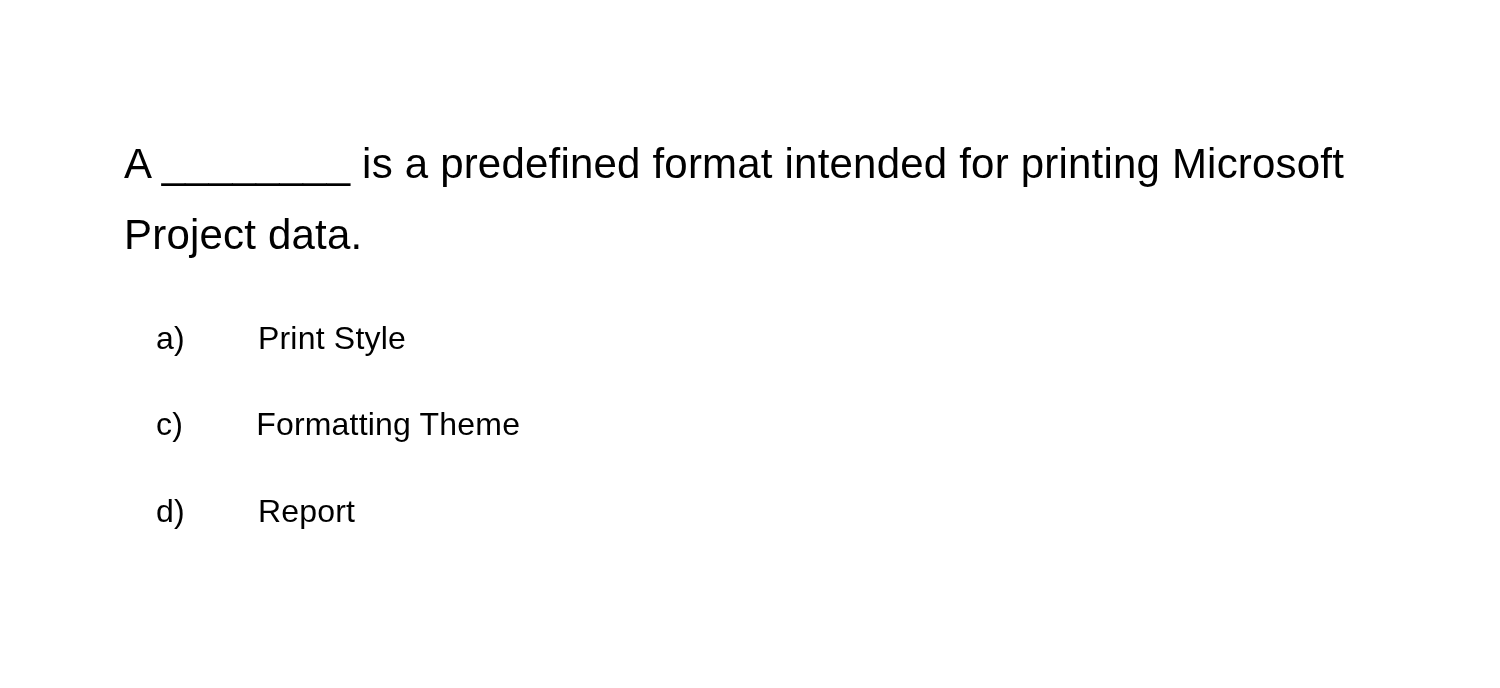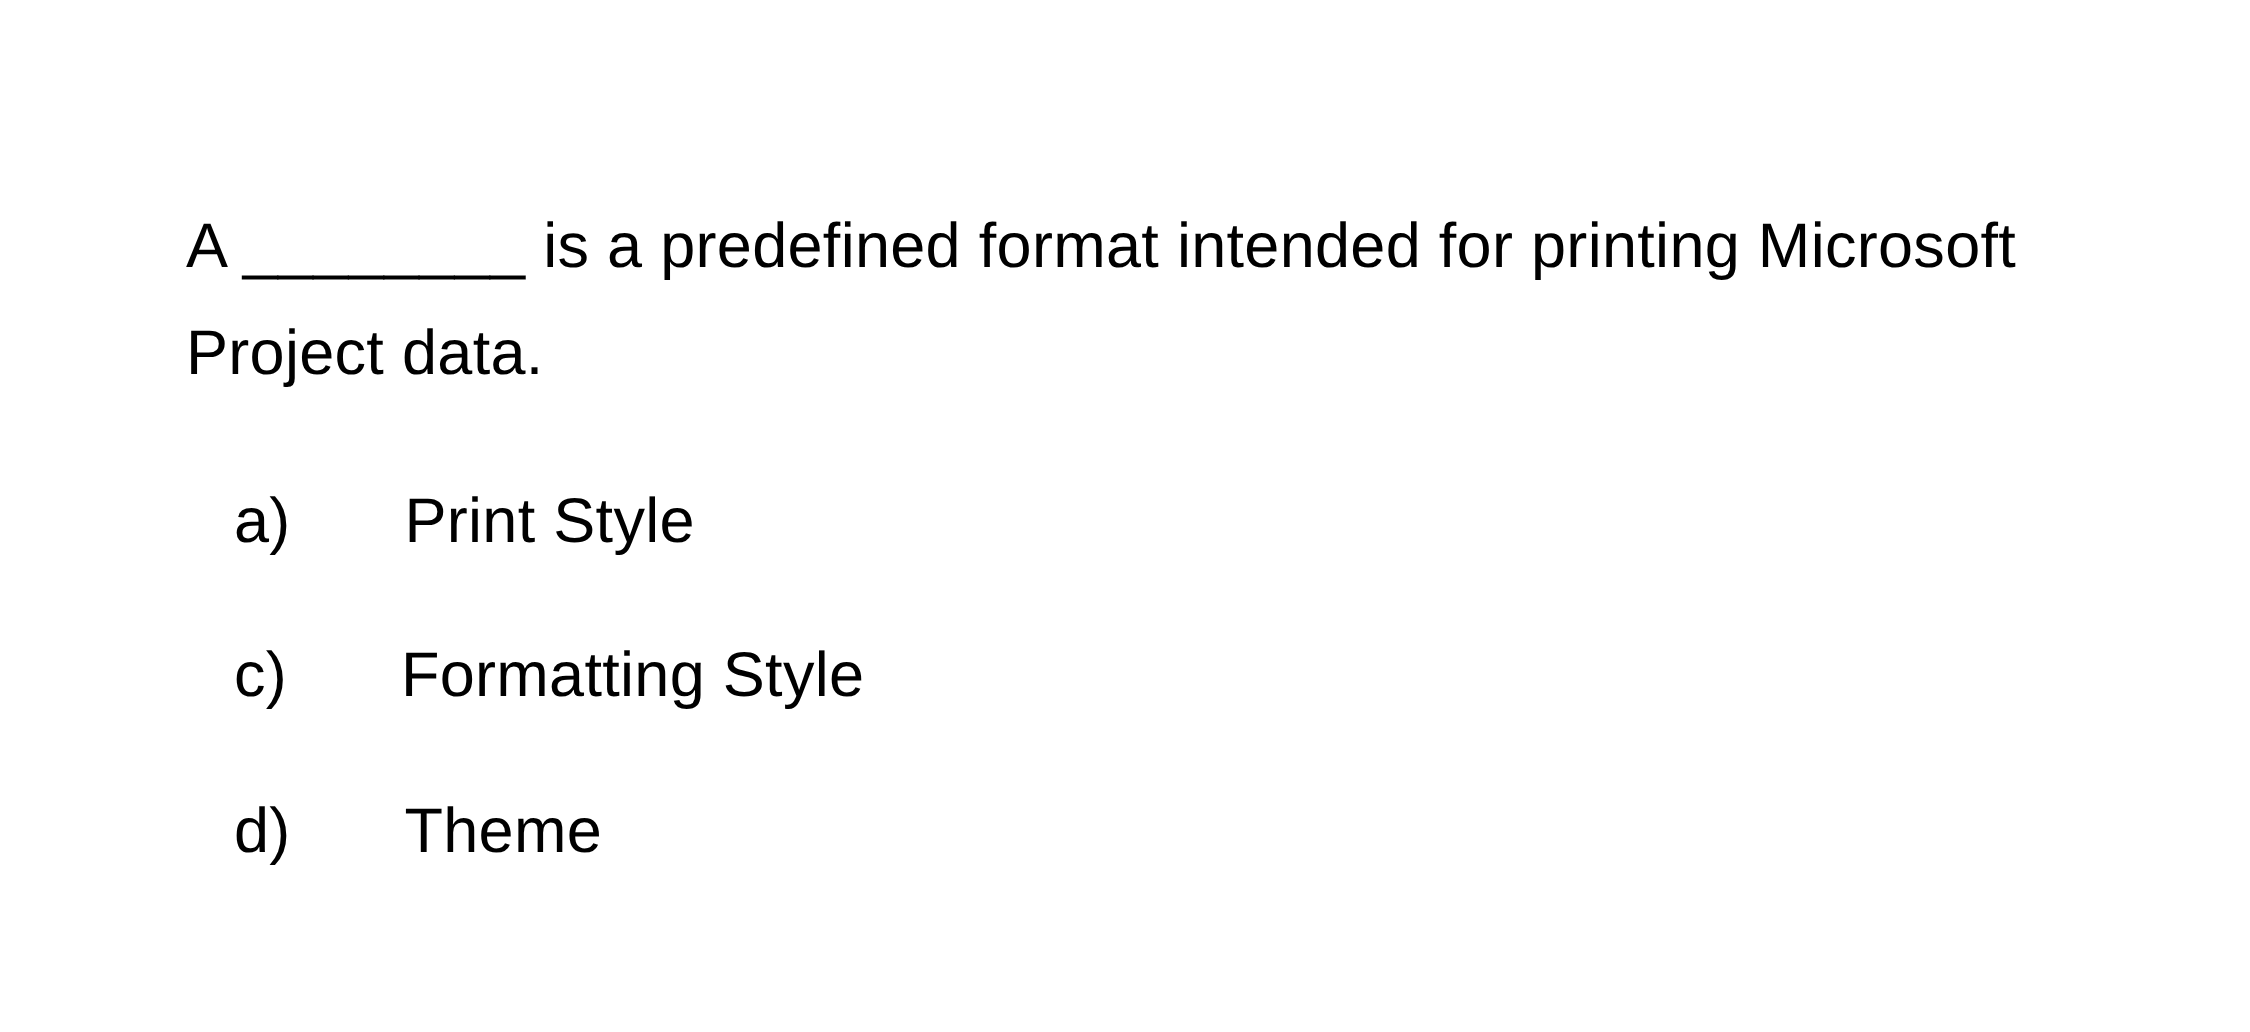--- a/index.html
+++ b/index.html
@@ -22,21 +22,21 @@
       font-size: 42px;
       line-height: 1.7;
       margin-bottom: 24px;
       letter-spacing: 0.2px;
     }
     .options {
       display: flex;
       flex-direction: column;
     }
     .option {
-      font-size: 42px;
+      font-size: 32px;
       line-height: 1.7;
       letter-spacing: 0.2px;
     }
     .option-label {
       display: inline;
     }
     .option-text {
       display: inline;
     }
   </style>
@@ -47,21 +47,21 @@
   <div class="question-text">A ________ is a predefined format intended for printing Microsoft Project data.</div>
   <div class="options">
     <div class="option">
       <span class="option-label">a)</span>
       <span> </span>
       <span class="option-text">Print Style</span>
     </div>
     <div class="option">
       <span class="option-label">c)</span>
       <span> </span>
-      <span class="option-text">Formatting Style</span>
+      <span class="option-text">Formatting Theme</span>
     </div>
     <div class="option">
       <span class="option-label">d)</span>
       <span> </span>
-      <span class="option-text">Theme</span>
+      <span class="option-text">Report</span>
     </div>
   </div>
 </div>
 
 </body></html>

